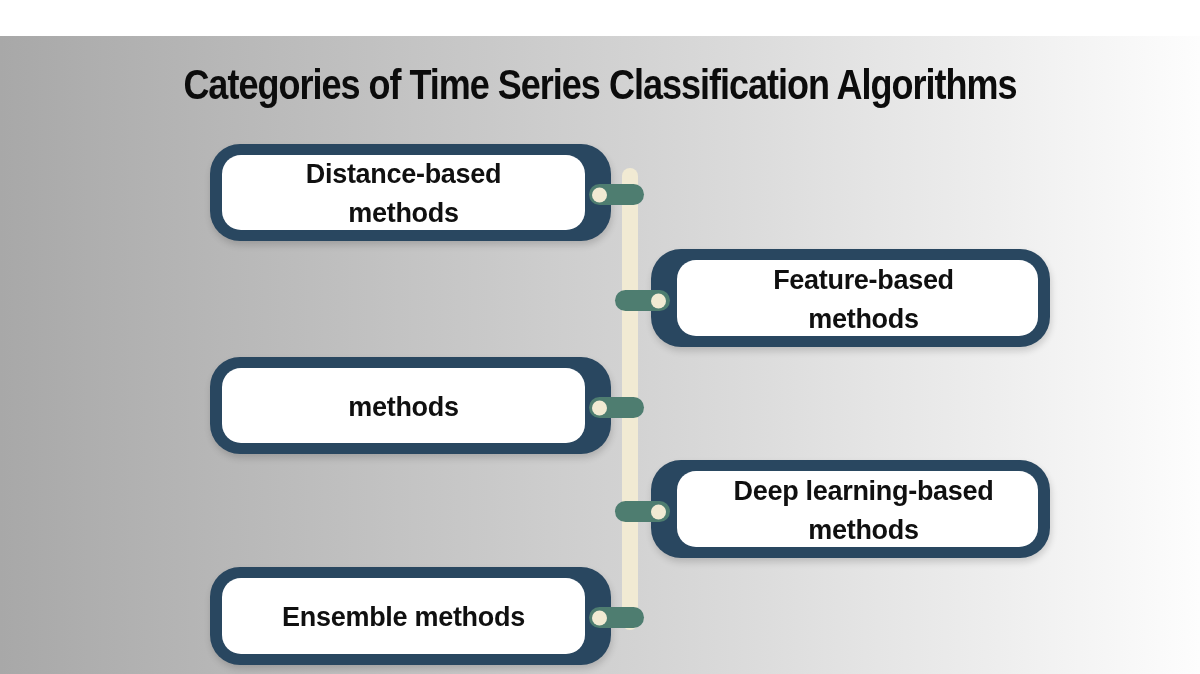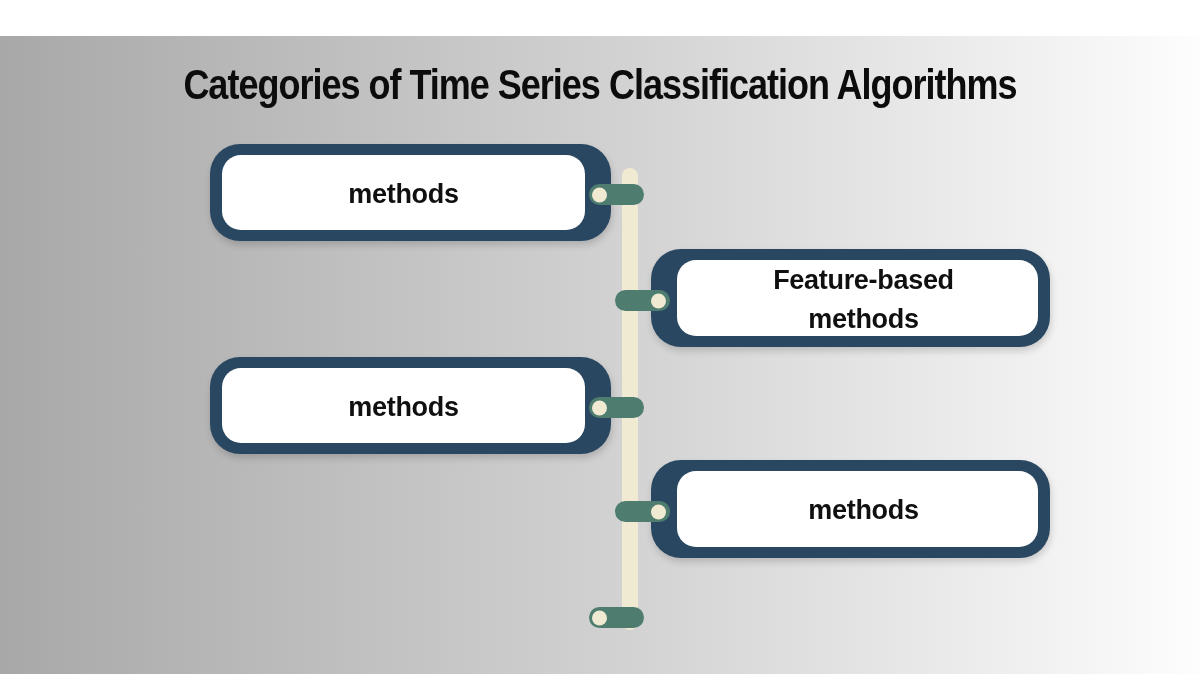--- a/index.html
+++ b/index.html
@@ -109,20 +109,21 @@
 
 <div class="canvas">
 
   <div class="title">Categories of Time Series Classification Algorithms</div>
 
   <div class="timeline"></div>
 
   <div class="node node-left n1">
     <div class="node-inner">
       <div class="node-label">
+        <div>Distance-based</div>
         <div>methods</div>
       </div>
     </div>
   </div>
   <div class="pill pill-left c1">
     <div class="dot"></div>
   </div>
 
   <div class="node node-right n2">
     <div class="node-inner">
@@ -143,25 +144,33 @@
       </div>
     </div>
   </div>
   <div class="pill pill-left c3">
     <div class="dot"></div>
   </div>
 
   <div class="node node-right n4">
     <div class="node-inner">
       <div class="node-label">
+        <div>Deep learning-based</div>
         <div>methods</div>
       </div>
     </div>
   </div>
   <div class="pill pill-right c4">
     <div class="dot"></div>
   </div>
 
+  <div class="node node-left n5">
+    <div class="node-inner">
+      <div class="node-label">
+        <div>Ensemble methods</div>
+      </div>
+    </div>
+  </div>
   <div class="pill pill-left c5">
     <div class="dot"></div>
   </div>
 
 </div>
 
 </body></html>

